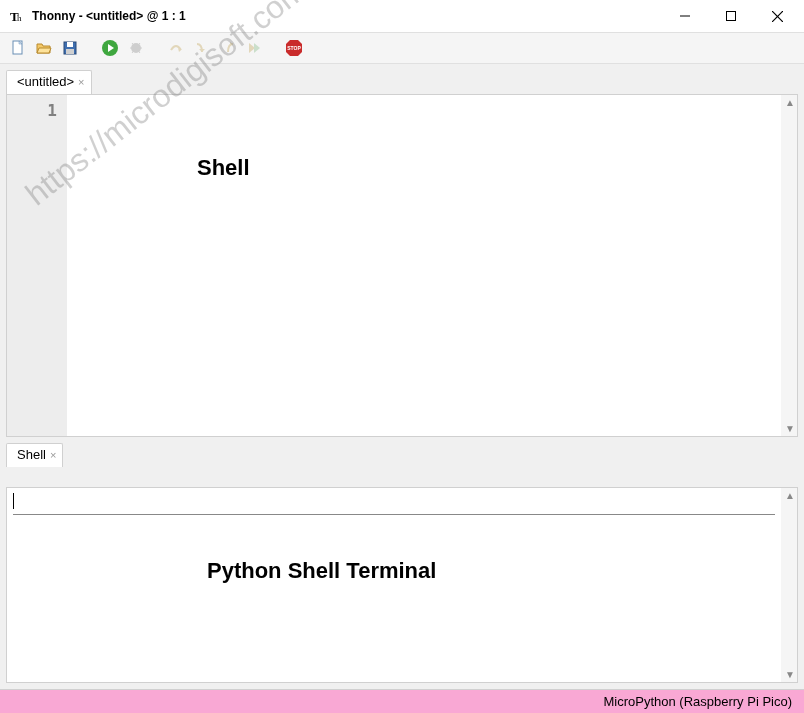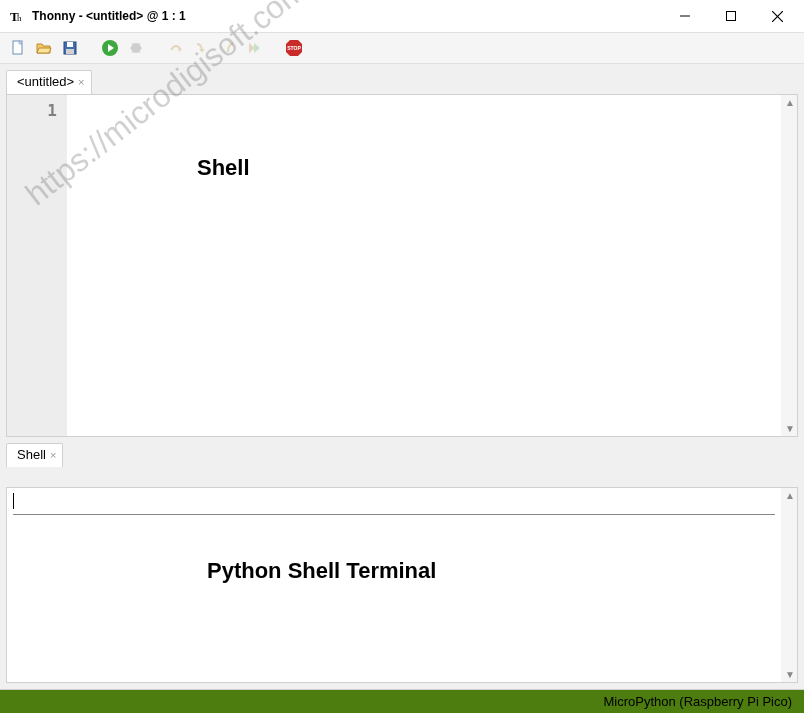--- a/index.html
+++ b/index.html
@@ -200,21 +200,21 @@
   top: 70px;
   left: 200px;
   font-family: Arial, sans-serif;
   font-weight: 900;
   font-size: 22px;
   color: #000;
 }
 
 .statusbar {
   height: 24px;
-  background: #4d7c0f;
+  background: #f9a8d4;
   border-top: 1px solid #d0d0d0;
   display: flex;
   align-items: center;
   justify-content: flex-end;
   padding: 0 12px;
   font-size: 13px;
   color: #000;
 }
 
 .watermark {

